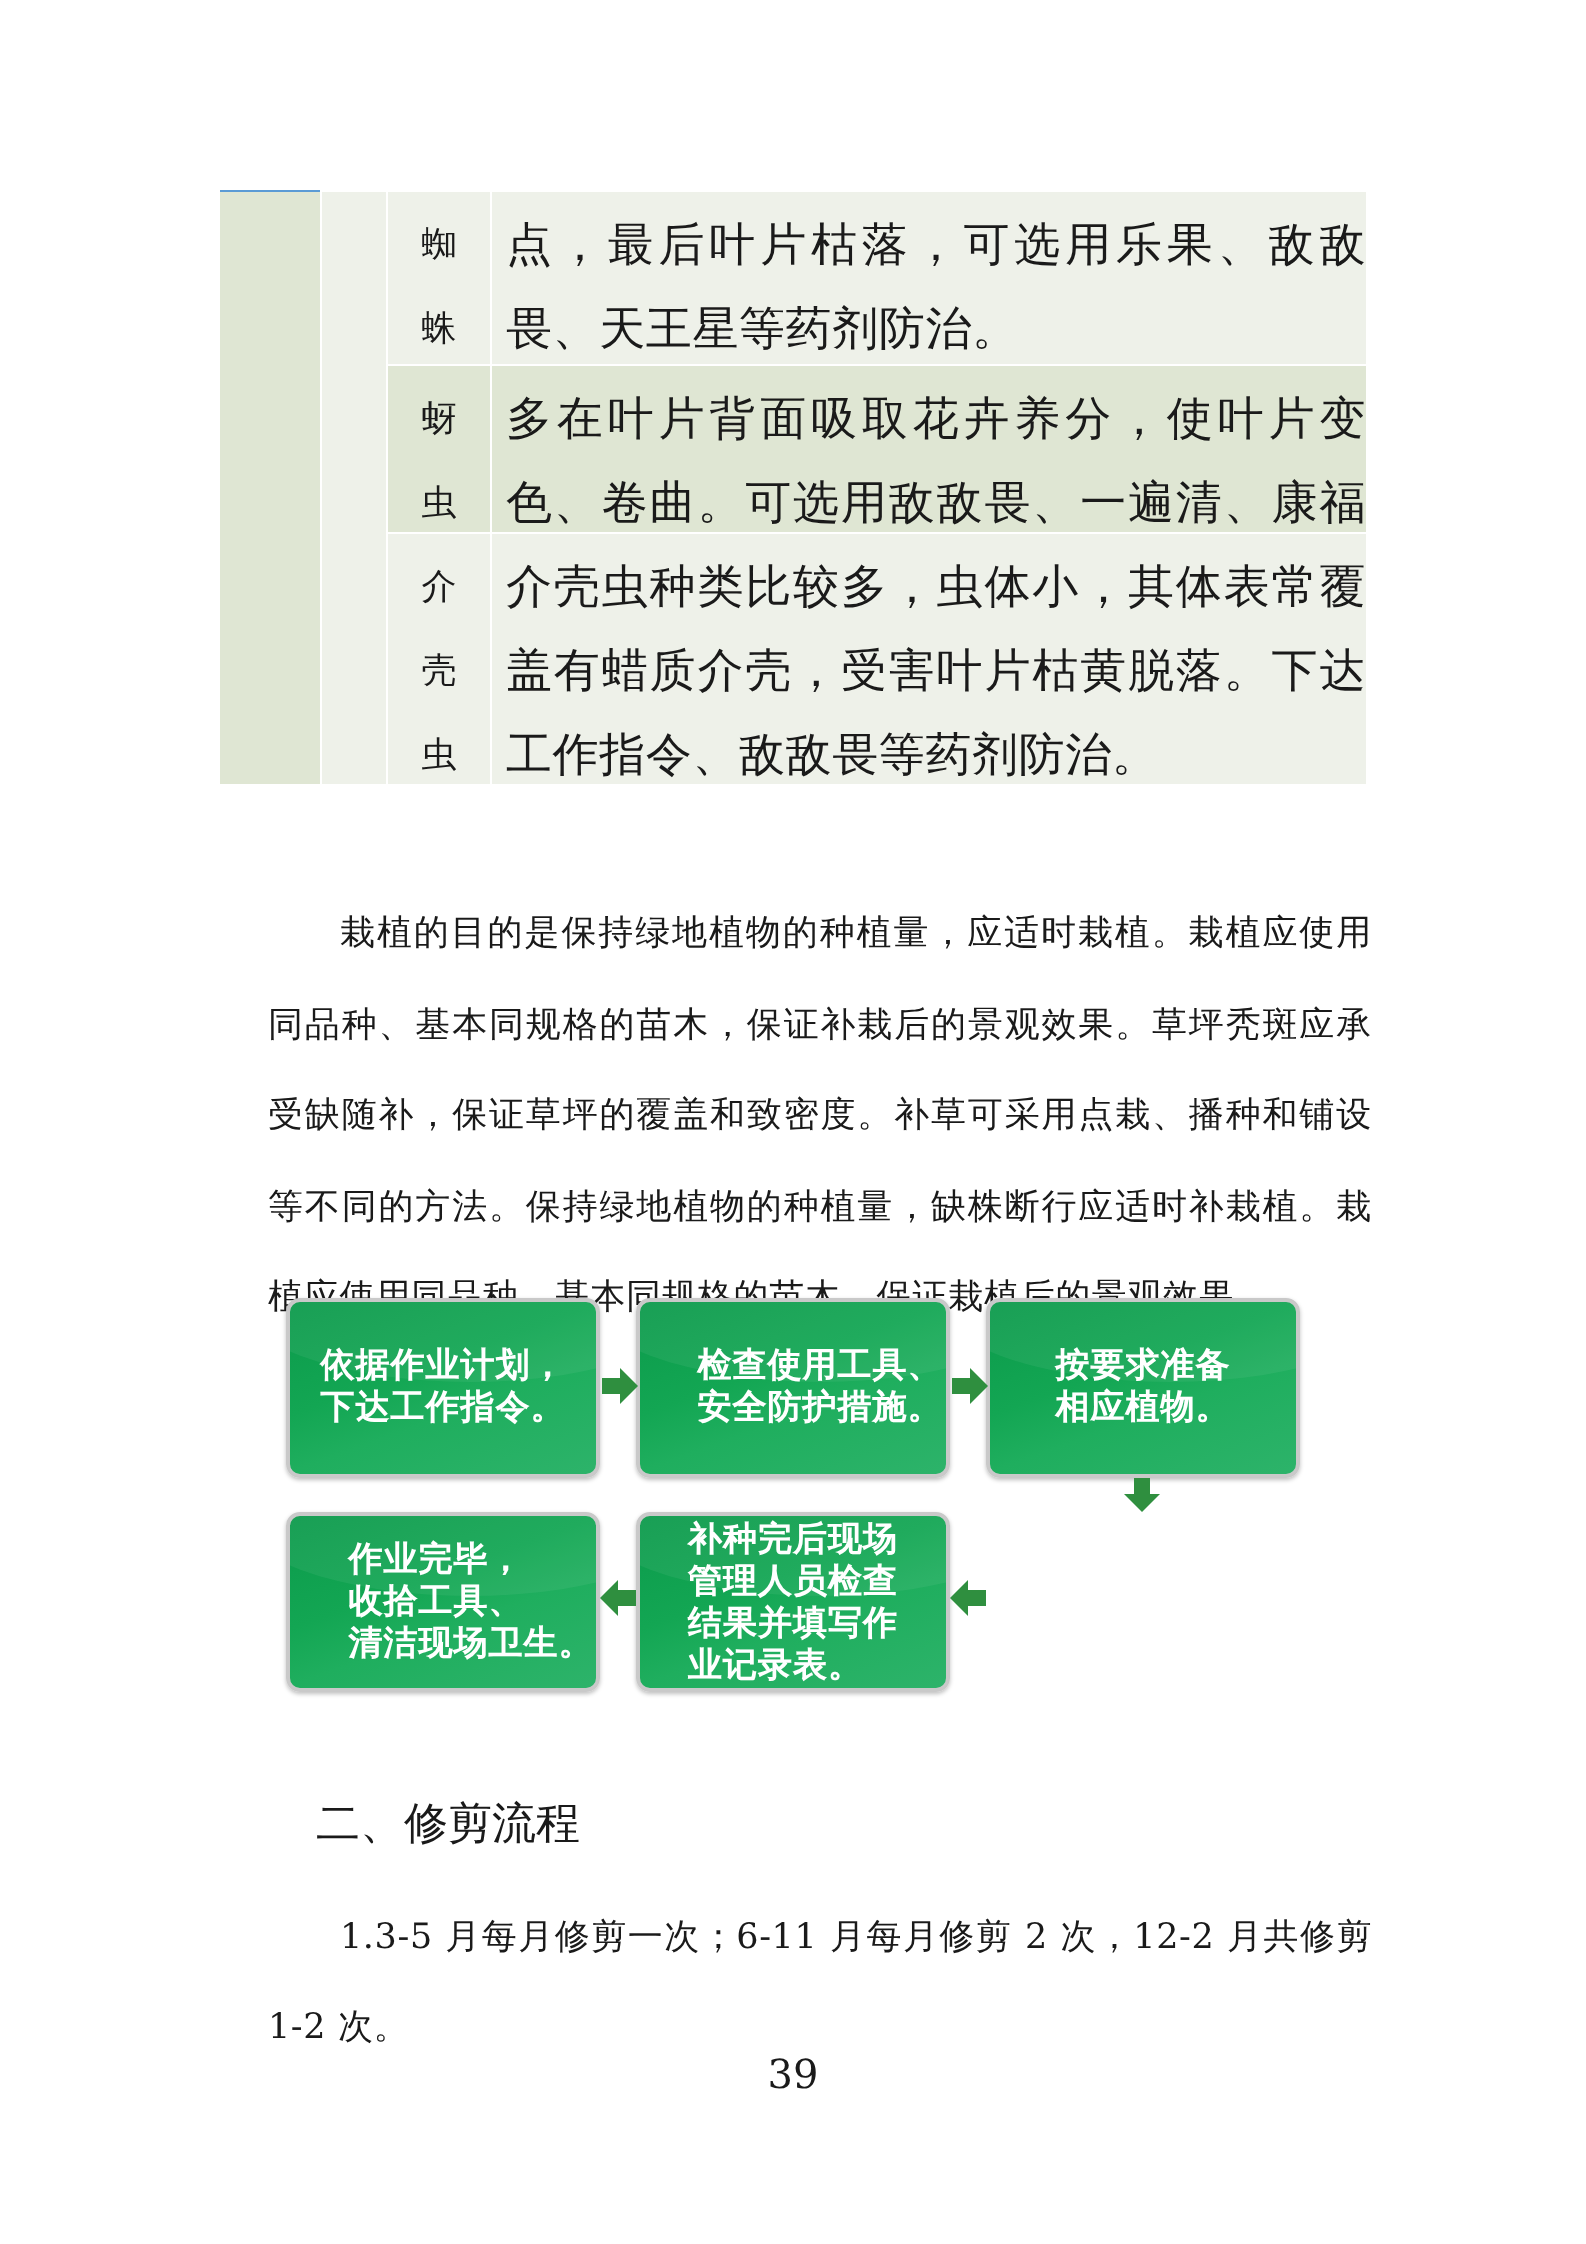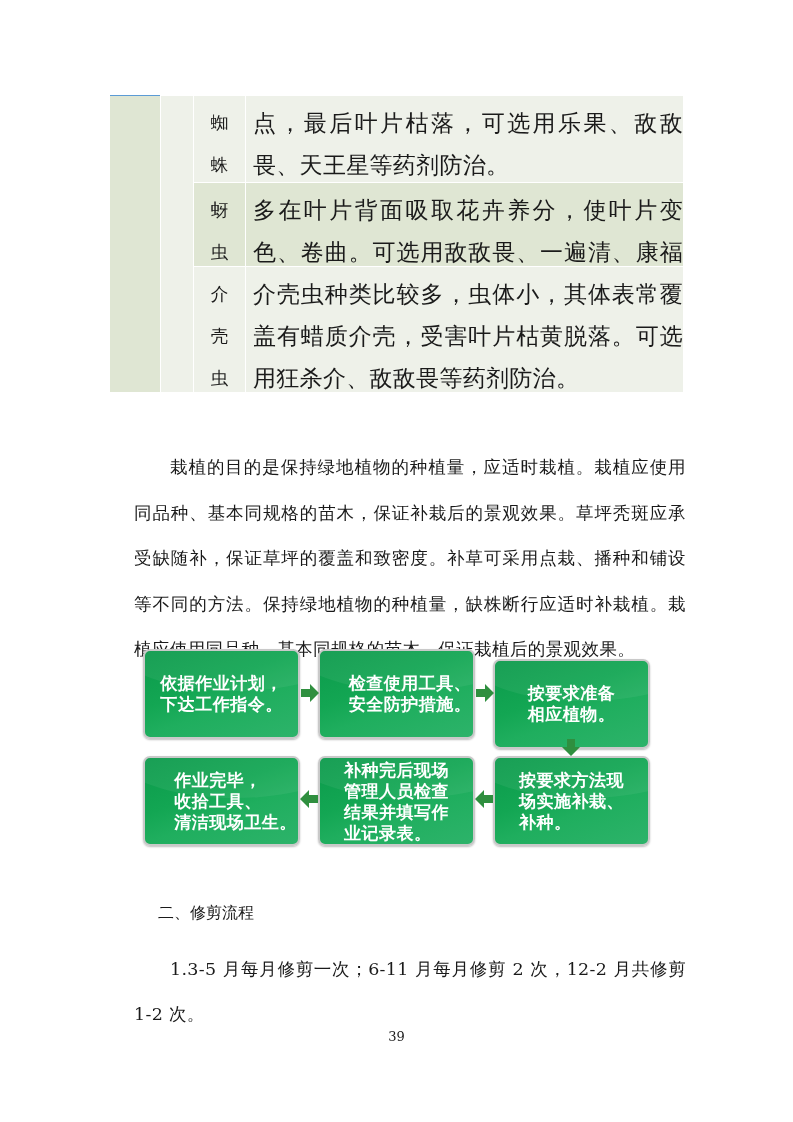--- a/index.html
+++ b/index.html
@@ -35,26 +35,26 @@
          background: linear-gradient(160deg, #0b9a4b 0%, #13a653 40%, #1fae5e 60%, #2db36a 100%);
          box-shadow: 0 1px 2px rgba(0,0,0,0.25);
          display: flex; align-items: center; justify-content: center; overflow: hidden; pointer-events: auto; }
   .box::before { content: ""; position: absolute; left: -30px; top: -50px; width: 240px; height: 90px;
                  border-radius: 50%; background: rgba(255,255,255,0.06); }
   .box-text { position: relative; color: #ffffff; font-family: "DejaVu Sans", "Liberation Sans", sans-serif;
               font-weight: bold; font-size: 17px; line-height: 21px; letter-spacing: 0.5px; white-space: pre-line; }
   .arrow { position: absolute; }
 
   
-  .section-title { position: absolute; left: 158px; top: 898px; font-size: 16px; line-height: 30px; margin: 0;
+  .section-title { position: absolute; left: 158px; top: 898px; font-size: 22px; line-height: 30px; margin: 0;
                    font-weight: normal; }
   .rule-para { position: absolute; left: 122px; top: 935px; width: 552px; font-size: 17.5px;
                line-height: 45px; text-indent: 36px; margin: 12px; letter-spacing: 0.3px; text-align: justify; }
   .page-number { position: absolute; left: 0; width: 793px; top: 1024px; text-align: center;
-                 font-size: 13px; line-height: 26px; }
+                 font-size: 20px; line-height: 26px; }
 </style>
 </head>
 <body>
 
 <div class="pest-table">
   <div class="top-rule"></div>
   <div class="col1"></div>
   <div class="col2"></div>
 
   <div class="pest-row light" style="top:0;height:86px;">
@@ -72,43 +72,38 @@
     </div>
     <div class="pest-desc">多在叶片背面吸取花卉养分，使叶片变色、卷曲。可选用敌敌畏、一遍清、康福多等药剂防治。</div>
   </div>
 
   <div class="pest-row light" style="top:170px;height:126px;">
     <div class="pest-name">
       <span>介</span>
       <span>壳</span>
       <span>虫</span>
     </div>
-    <div class="pest-desc">介壳虫种类比较多，虫体小，其体表常覆盖有蜡质介壳，受害叶片枯黄脱落。可选用狂杀介、敌敌畏等药剂防治。</div>
+    <div class="pest-desc">介壳虫种类比较多，虫体小，其体表常覆盖有蜡质介壳，受害叶片枯黄脱落。下达工作指令、敌敌畏等药剂防治。</div>
   </div>
 </div>
 
 <p class="body-para">栽植的目的是保持绿地植物的种植量，应适时栽植。栽植应使用同品种、基本同规格的苗木，保证补栽后的景观效果。草坪秃斑应承受缺随补，保证草坪的覆盖和致密度。补草可采用点栽、播种和铺设等不同的方法。保持绿地植物的种植量，缺株断行应适时补栽植。栽植应使用同品种、基本同规格的苗木，保证栽植后的景观效果。</p>
 
 <div class="flow">
   <div class="box" style="left:143px;top:648px;">
     <div class="box-text">依据作业计划，
 下达工作指令。</div>
   </div>
   <div class="box" style="left:318px;top:648px;padding-left:27px;">
     <div class="box-text">检查使用工具、
 安全防护措施。</div>
   </div>
-  <div class="box" style="left:493px;top:648px;margin-top:10px;">
+  <div class="box" style="left:493px;top:648px;">
     <div class="box-text">按要求准备
 相应植物。</div>
-  </div>
-  <div class="box" style="left:493px;top:755px;">
-    <div class="box-text">按要求方法现
-场实施补栽、
-补种。</div>
   </div>
   <div class="box" style="left:318px;top:755px;align-items:flex-end;">
     <div class="box-text">补种完后现场
 管理人员检查
 结果并填写作
 业记录表。</div>
   </div>
   <div class="box" style="left:143px;top:755px;padding-left:28px;">
     <div class="box-text">作业完毕，
 收拾工具、

